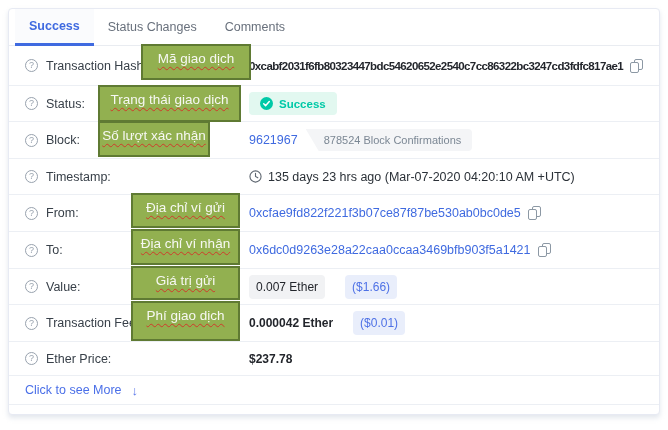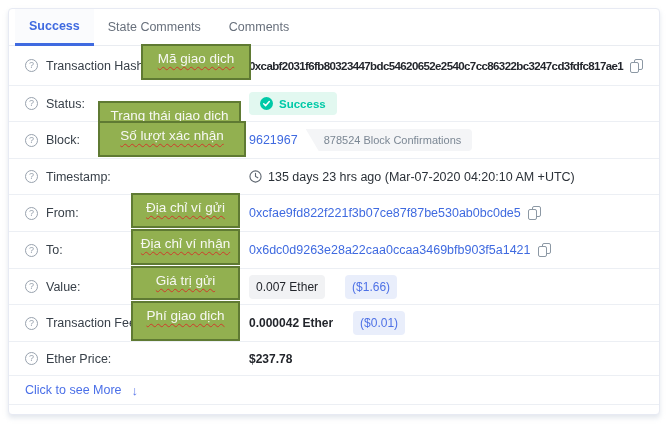--- a/index.html
+++ b/index.html
@@ -52,36 +52,36 @@
   .see-more { color: #4a6fe8; font-size: 12.5px; cursor: pointer; display: inline-flex; align-items: center; }
   .see-more .arrow { margin-left: 10px; font-size: 13px; color: #5a77ea; }
 
   
   .anno { position: absolute; z-index: 5; background: #92b050;
     border: 2px solid #5f7a33; color: #f7f8f3; font-size: 13.5px;
     display: flex; justify-content: center; align-items: flex-start;
     padding-top: 5px; text-decoration: underline wavy #cf3b2a 1px;
     text-underline-offset: 3px; }
   .anno-hash  { left: 141px; top: 44px;  width: 110px; height: 36px; }
-  .anno-status{ left: 98px;  top: 85px;  width: 143px; height: 37px; margin-top: 16px; }
-  .anno-block { left: 98px;  top: 121px; width: 148px; height: 36px; }
+  .anno-status{ left: 98px;  top: 85px;  width: 143px; height: 37px; }
+  .anno-block { left: 98px;  top: 121px; width: 112px; height: 36px; }
   .anno-from  { left: 131px; top: 193px; width: 109px; height: 35px; }
   .anno-to    { left: 131px; top: 229px; width: 109px; height: 36px; }
   .anno-value { left: 131px; top: 266px; width: 109px; height: 34px; }
   .anno-fee   { left: 131px; top: 301px; width: 109px; height: 40px; }
 </style>
 </head>
 <body>
 
 <div class="page">
   <div class="card">
 
     <div class="tabs">
       <div class="tab active">Success</div>
-      <div class="tab">State Comments</div>
+      <div class="tab">Status Changes</div>
       <div class="tab">Comments</div>
     </div>
 
     <div class="row h40">
       <div class="lbl">
         <span class="qicon">?</span>
         <span>Transaction Hash:</span>
       </div>
       <div class="val">
         <span class="hash">0xcabf2031f6fb80323447bdc54620652e2540c7cc86322bc3247cd3fdfc817ae1</span>

